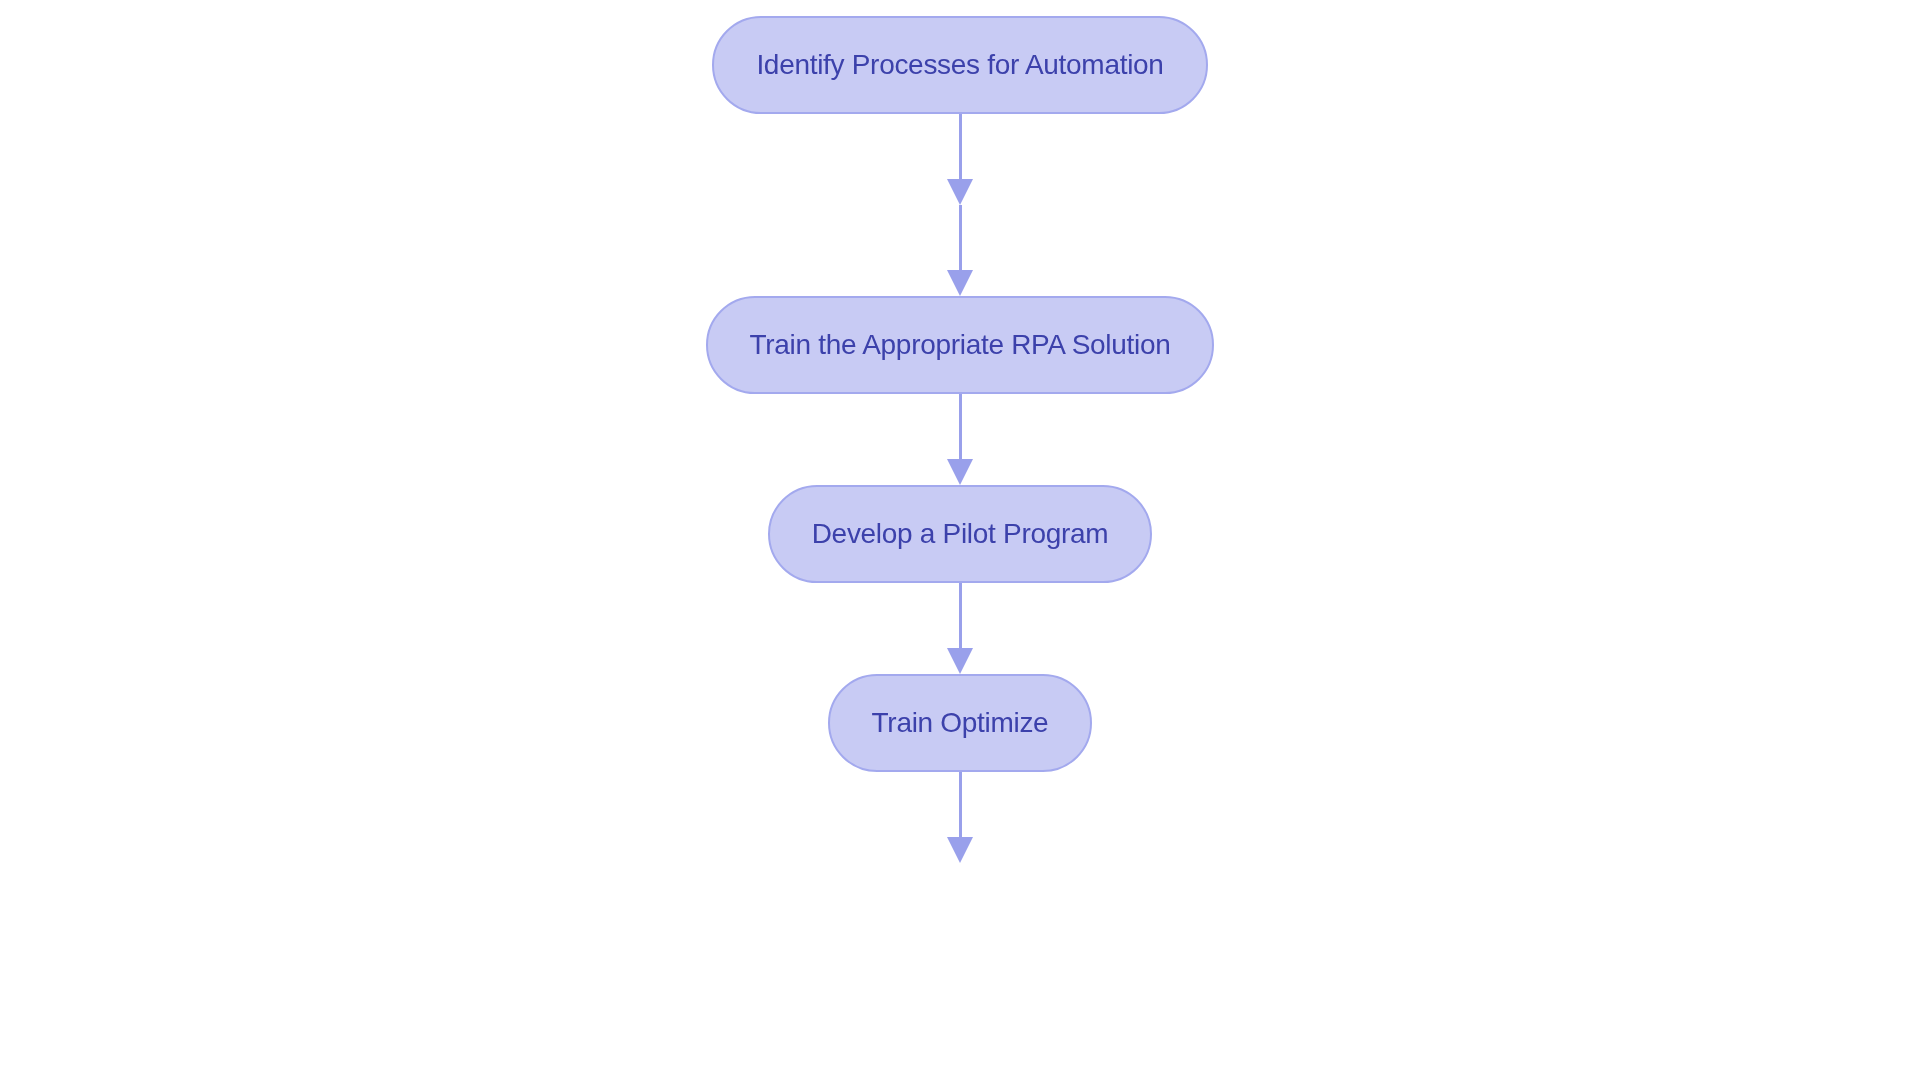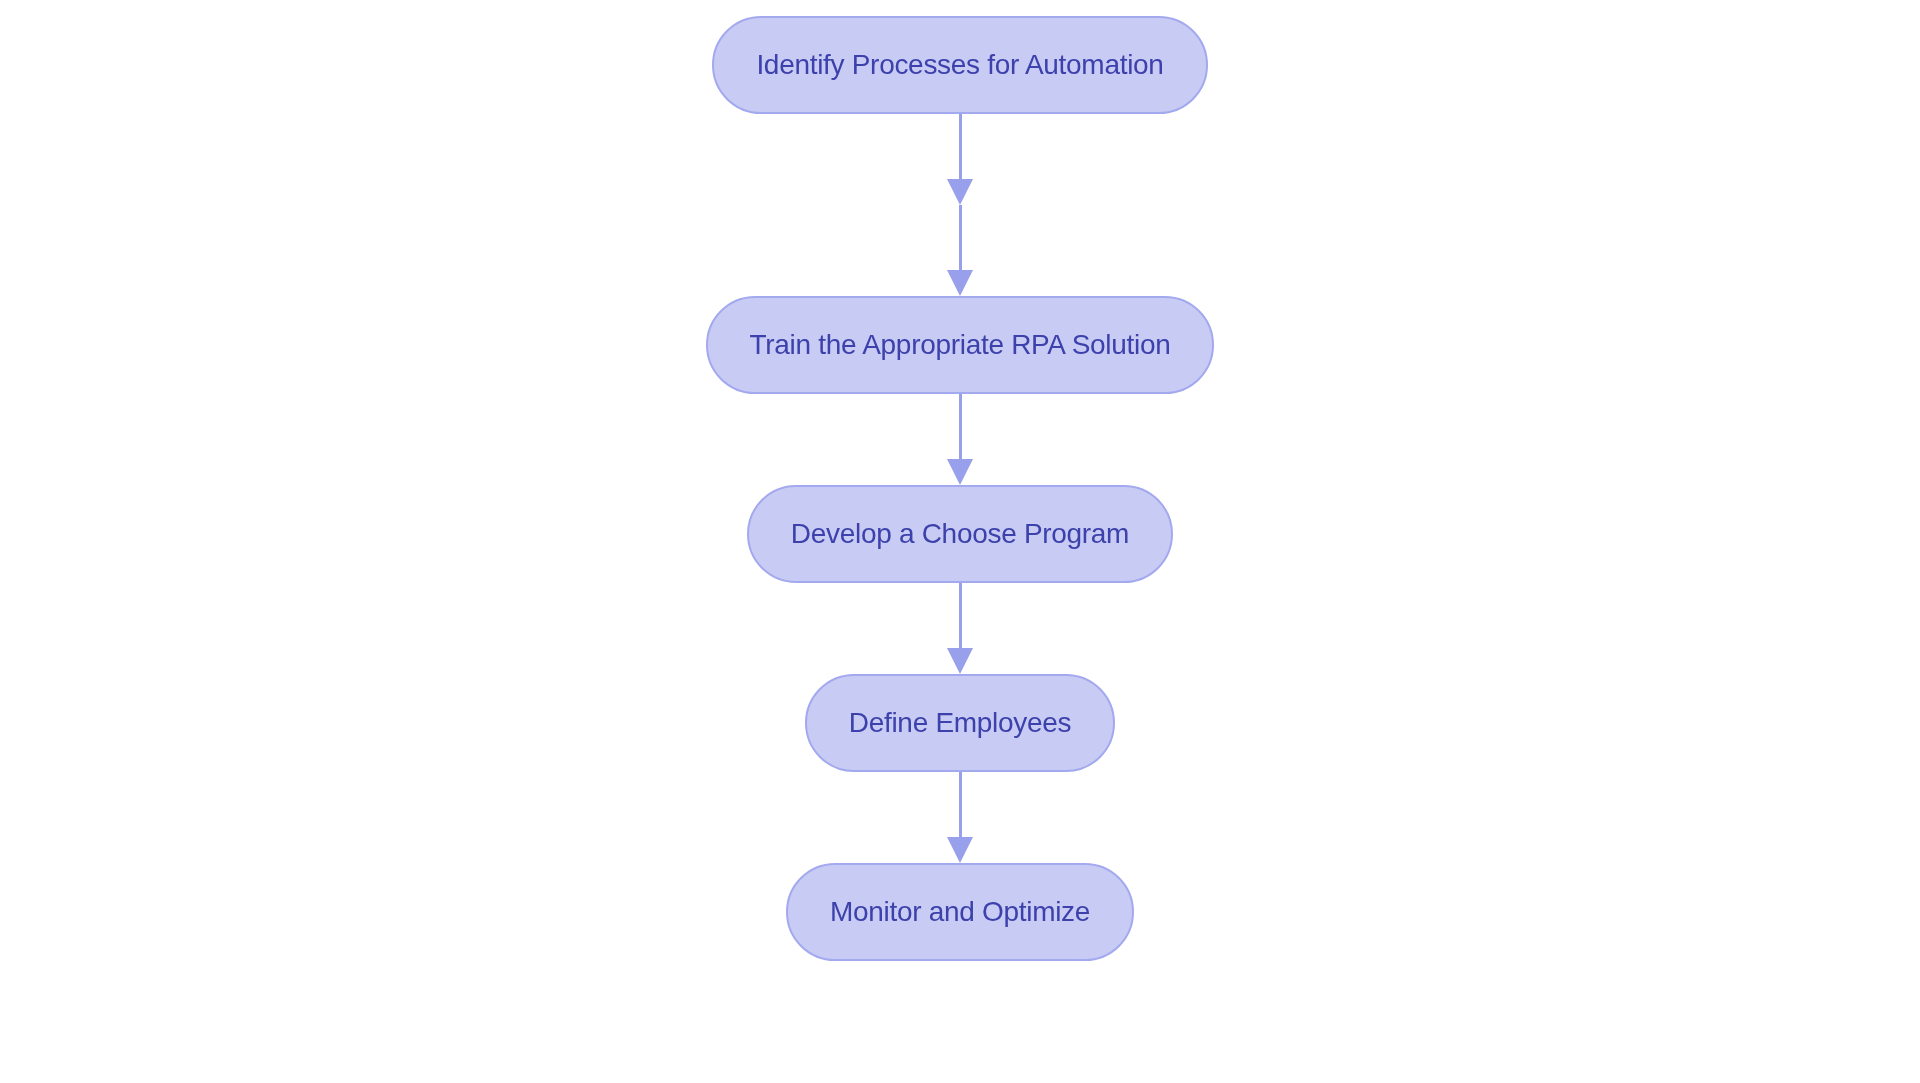--- a/index.html
+++ b/index.html
@@ -84,34 +84,31 @@
   <div class="node">
     <span>Train the Appropriate RPA Solution</span>
   </div>
 
   <div class="connector">
     <div class="line"></div>
     <div class="head"></div>
   </div>
 
   <div class="node">
-    <span>Develop a Choose Program</span>
+    <span>Develop a Pilot Program</span>
   </div>
 
   <div class="connector">
     <div class="line"></div>
     <div class="head"></div>
   </div>
 
   <div class="node">
-    <span>Define Employees</span>
+    <span>Train Optimize</span>
   </div>
 
   <div class="connector">
     <div class="line"></div>
     <div class="head"></div>
   </div>
 
-  <div class="node">
-    <span>Monitor and Optimize</span>
-  </div>
 
 </div>
 
 </body></html>

